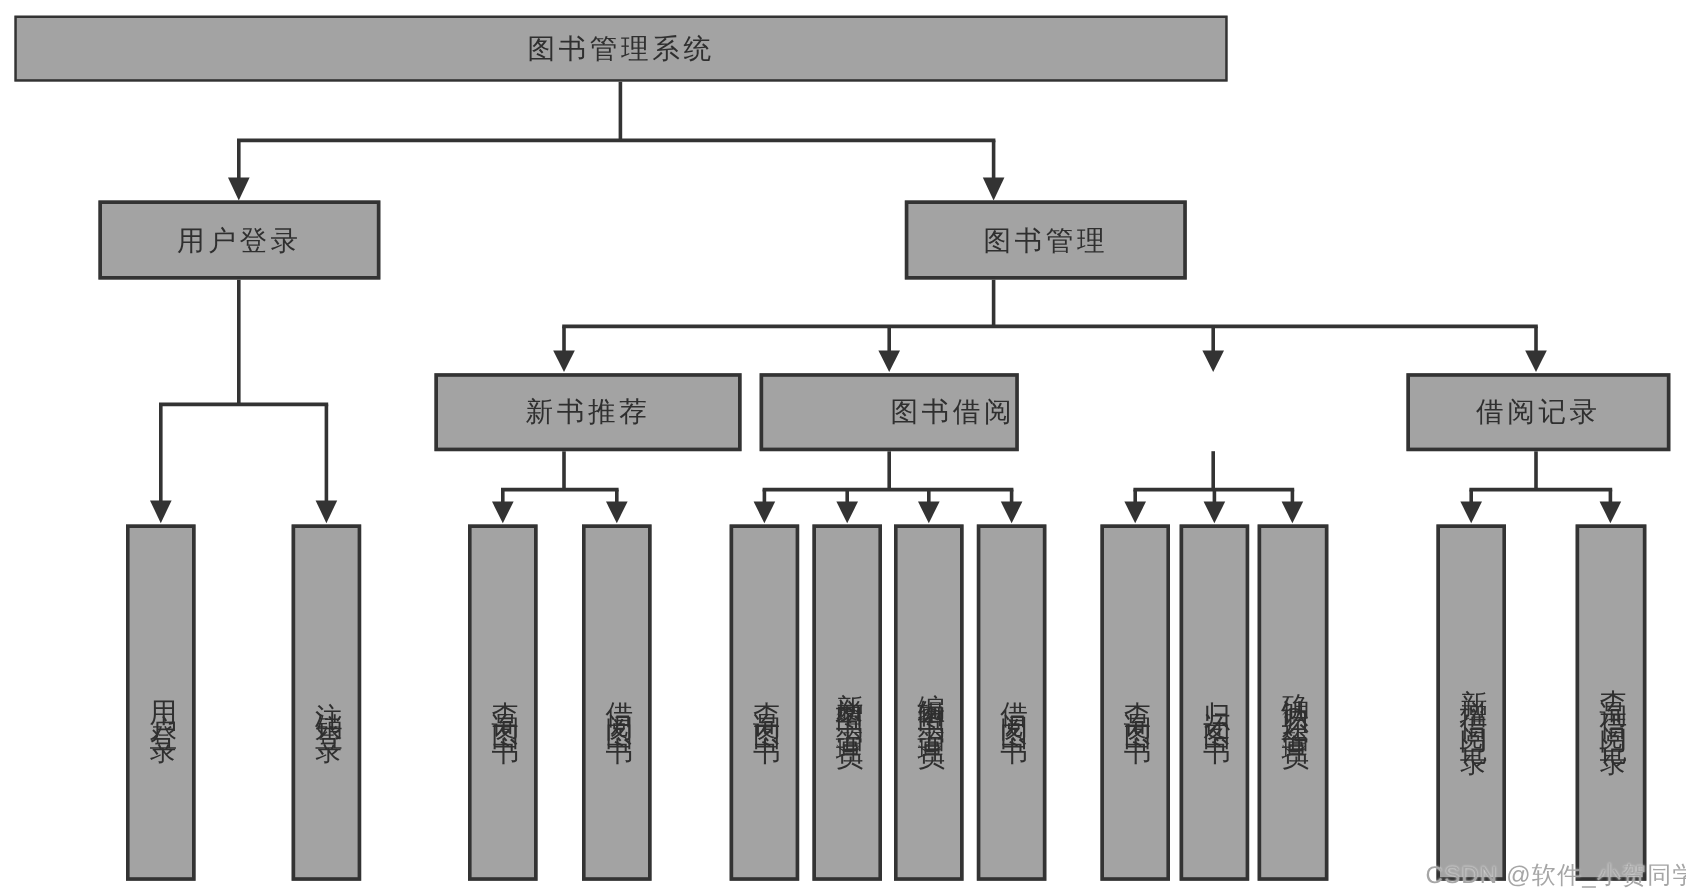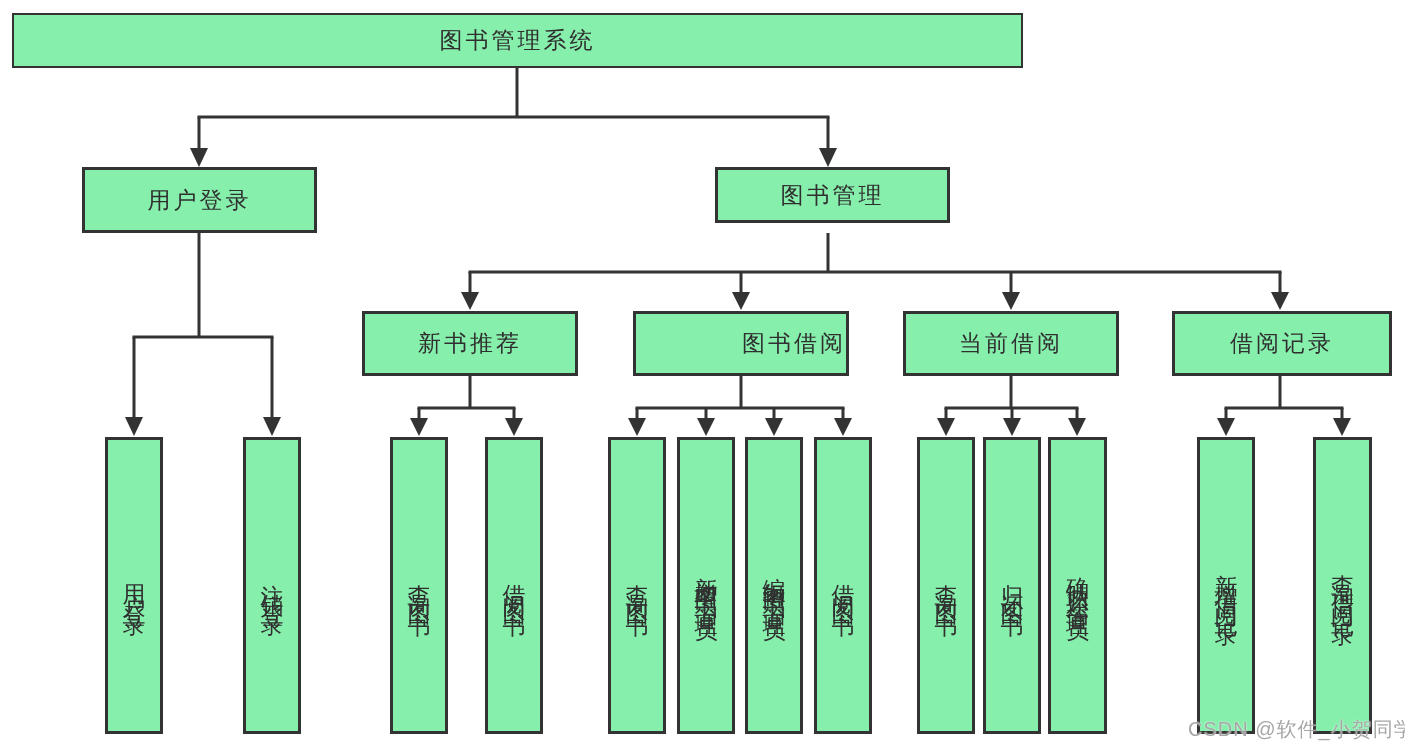--- a/index.html
+++ b/index.html
@@ -24,27 +24,28 @@
   .connectors {
     position: absolute;
     left: 0; top: 0;
     width: 1405px;
     height: 747px;
     z-index: 1;
   }
 
   .node {
     position: absolute;
-    background: #86efac;
+    background: #a3a3a3;
     border: 3px solid var(--box-border);
     display: flex;
     align-items: center;
     justify-content: center;
     z-index: 2;
     color: var(--text);
+    font-family: Liberation Mono, monospace;
   }
 
   .node.root { border-width: 2px; }
 
   .hlabel {
     font-size: 23px;
     letter-spacing: 3px;
     color: var(--text);
     white-space: nowrap;
   }
@@ -56,23 +57,23 @@
     line-height: 1;
     letter-spacing: 10px;
     color: var(--text);
     white-space: nowrap;
   }
   .vtext.long { letter-spacing: 6px; }
 
   
   .n-root  { left: 12px;   top: 13px;  width: 1011px; height: 55px; }
   .n-login { left: 82px;   top: 167px; width: 235px;  height: 66px; }
-  .n-mgmt  { left: 715px;  top: 167px; width: 235px;  height: 56px; }
-
-  .n-mod-a { left: 362px;  top: 311px; width: 216px;  height: 65px; }
+  .n-mgmt  { left: 754px;  top: 167px; width: 235px;  height: 66px; }
+
+  .n-mod-a { left: 362px;  top: 311px; width: 256px;  height: 65px; }
   .n-mod-b { left: 633px;  top: 311px; width: 216px;  height: 65px; justify-content: flex-end; }
   .n-mod-c { left: 903px;  top: 311px; width: 216px;  height: 65px; }
   .n-mod-d { left: 1172px; top: 311px; width: 220px;  height: 65px; }
 
   .vbox { top: 437px; width: 58px; height: 297px; }
   .n-l1 { left: 105px; }
   .n-l2 { left: 243px; }
   .n-a1 { left: 390px; }
   .n-a2 { left: 485px; }
   .n-b1 { left: 608px; }
@@ -178,23 +179,20 @@
   <div class="node n-mgmt">
     <span class="hlabel">图书管理</span>
   </div>
 
   <div class="node n-mod-a">
     <span class="hlabel">新书推荐</span>
   </div>
   <div class="node n-mod-b">
     <span class="hlabel">图书借阅</span>
   </div>
-  <div class="node n-mod-c">
-    <span class="hlabel">当前借阅</span>
-  </div>
   <div class="node n-mod-d">
     <span class="hlabel">借阅记录</span>
   </div>
 
   <div class="node vbox n-l1">
     <span class="vtext">用户登录</span>
   </div>
   <div class="node vbox n-l2">
     <span class="vtext">注销登录</span>
   </div>

